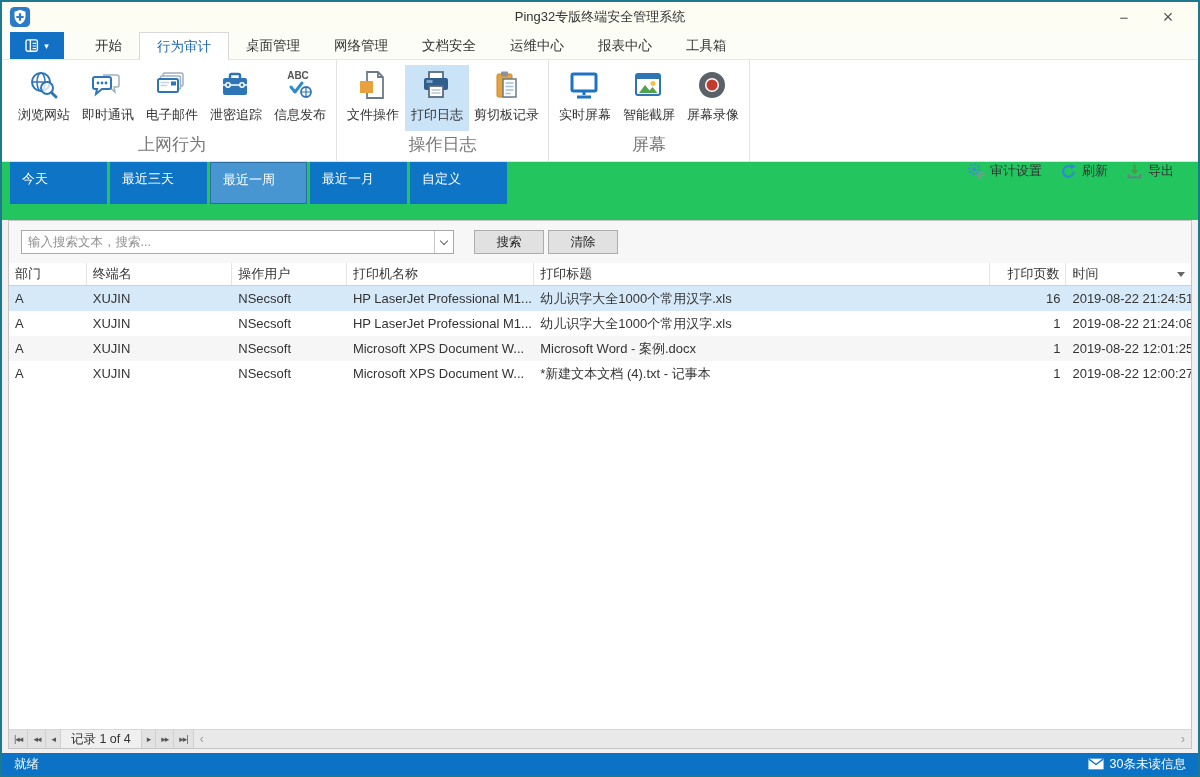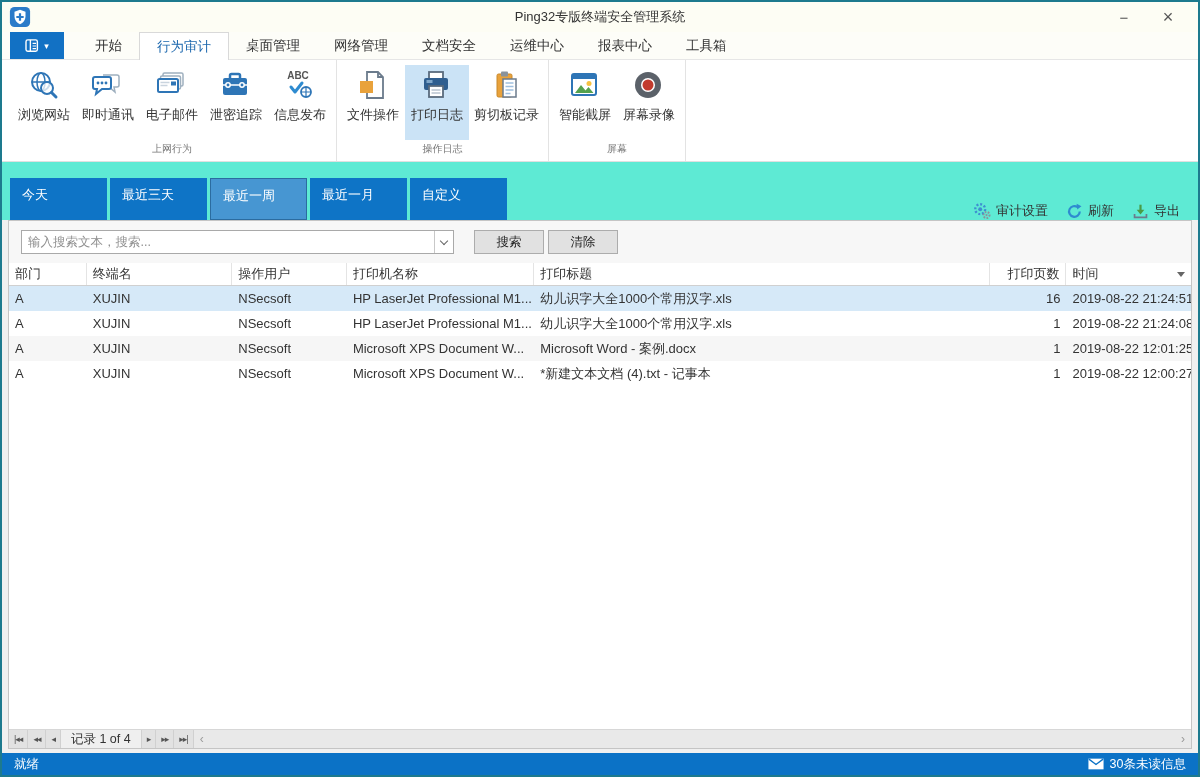--- a/index.html
+++ b/index.html
@@ -23,24 +23,24 @@
   .tab.active { background:#fff; color:#1a66ad; border:1px solid #d9d9d9; border-bottom:none; margin-bottom:-1px; }
 
   
   .ribbon { height:102px; background:#fff; border-bottom:1px solid #e0e0e0; display:flex; padding-left:6px; flex:0 0 auto; }
   .ribbon-group { display:flex; flex-direction:column; border-right:1px solid #e3e3e3; padding:0 4px; }
   .ribbon-items { display:flex; flex:1; padding-top:5px; }
   .ribbon-item { min-width:64px; padding:3px 5px 2px; display:flex; flex-direction:column; align-items:center; gap:4px; }
   .ribbon-item.selected { background:#cbe3f6; }
   .ribbon-item .ricon { width:34px; height:34px; display:flex; align-items:center; justify-content:flex-start; }
   .ribbon-item .rlabel { font-size:13px; color:#333; white-space:nowrap; }
-  .group-label { text-align:center; font-size:10px; color:#777; padding:2px 0 5px; }
-
-  
-  .filterwrap { height:58px; background:#5eead4; display:flex; align-items:flex-end; padding:0 18px 0 8px; flex:0 0 auto; }
+  .group-label { text-align:center; font-size:17px; color:#777; padding:2px 0 5px; }
+
+  
+  .filterwrap { height:58px; background:#22c55e; display:flex; align-items:flex-start; padding:0 24px 0 8px; flex:0 0 auto; }
   .filter-btns { display:flex; gap:3px; }
   .filter-btn { width:97px; height:42px; background:#0e74c6; color:#fff; font-size:13px; display:flex; align-items:flex-start; padding:8px 0 0 12px; }
   .filter-btn.selected { background:#4796d2; border:1px solid #2b6ca0; }
   .actions { margin-left:auto; display:flex; align-items:center; gap:18px; }
   .action { display:flex; align-items:center; gap:5px; font-size:13px; color:#333; }
 
   
   .panel { flex:1; margin:0 6px 4px 6px; background:#fff; border:1px solid #c5c5c5; display:flex; flex-direction:column; overflow:hidden; }
   .search-row { height:42px; background:#f7f7f7; display:flex; align-items:center; padding-left:12px; gap:0; flex:0 0 auto; }
   .combo { width:433px; height:24px; background:#fff; border:1px solid #a9a9a9; display:flex; align-items:center; }
@@ -221,20 +221,29 @@
         </div>
       </div>
       <div class="group-label">操作日志</div>
     </div>
 
     <div class="ribbon-group">
       <div class="ribbon-items">
         <div class="ribbon-item">
           <span class="ricon">
             <svg viewBox="0 0 32 32" width="32" height="32">
+                <rect x="4" y="5" width="24" height="17" rx="1.5" fill="#fff" stroke="#1f72c0" stroke-width="3"></rect>
+                <path d="M16 22v4M9 28h14" stroke="#1f72c0" stroke-width="3"></path>
+              </svg>
+          </span>
+          <span class="rlabel">实时屏幕</span>
+        </div>
+        <div class="ribbon-item">
+          <span class="ricon">
+            <svg viewBox="0 0 32 32" width="32" height="32">
                 <rect x="4" y="5" width="24" height="21" rx="2" fill="#fff" stroke="#2e75b6" stroke-width="2"></rect>
                 <rect x="5" y="6" width="22" height="4" fill="#2e75b6"></rect>
                 <circle cx="21" cy="14.5" r="2.5" fill="#f5c242"></circle>
                 <path d="M7 24l6-8 4.5 5.5 3-3.5 5 6z" fill="#54a14e"></path>
               </svg>
           </span>
           <span class="rlabel">智能截屏</span>
         </div>
         <div class="ribbon-item">
           <span class="ricon">

